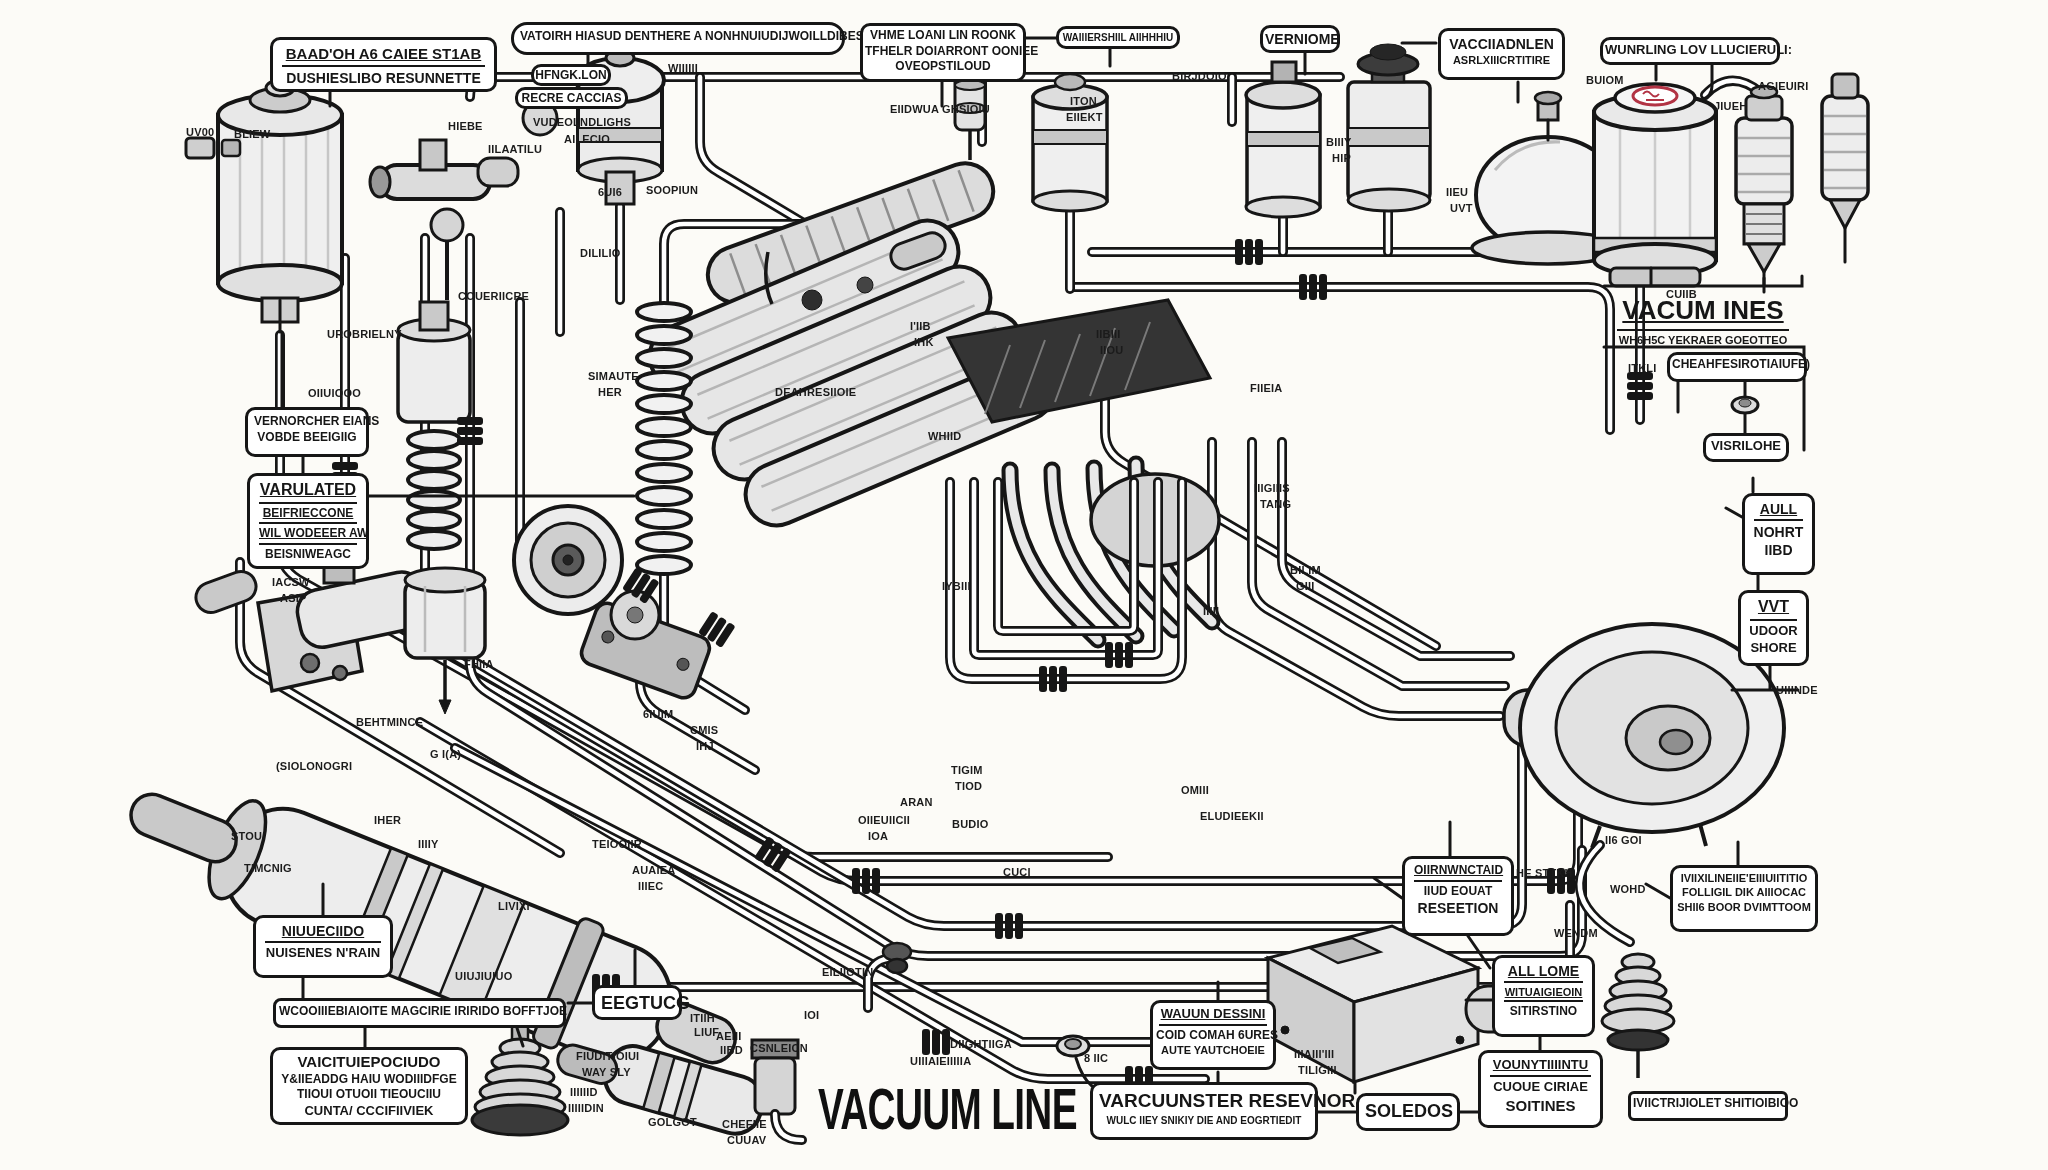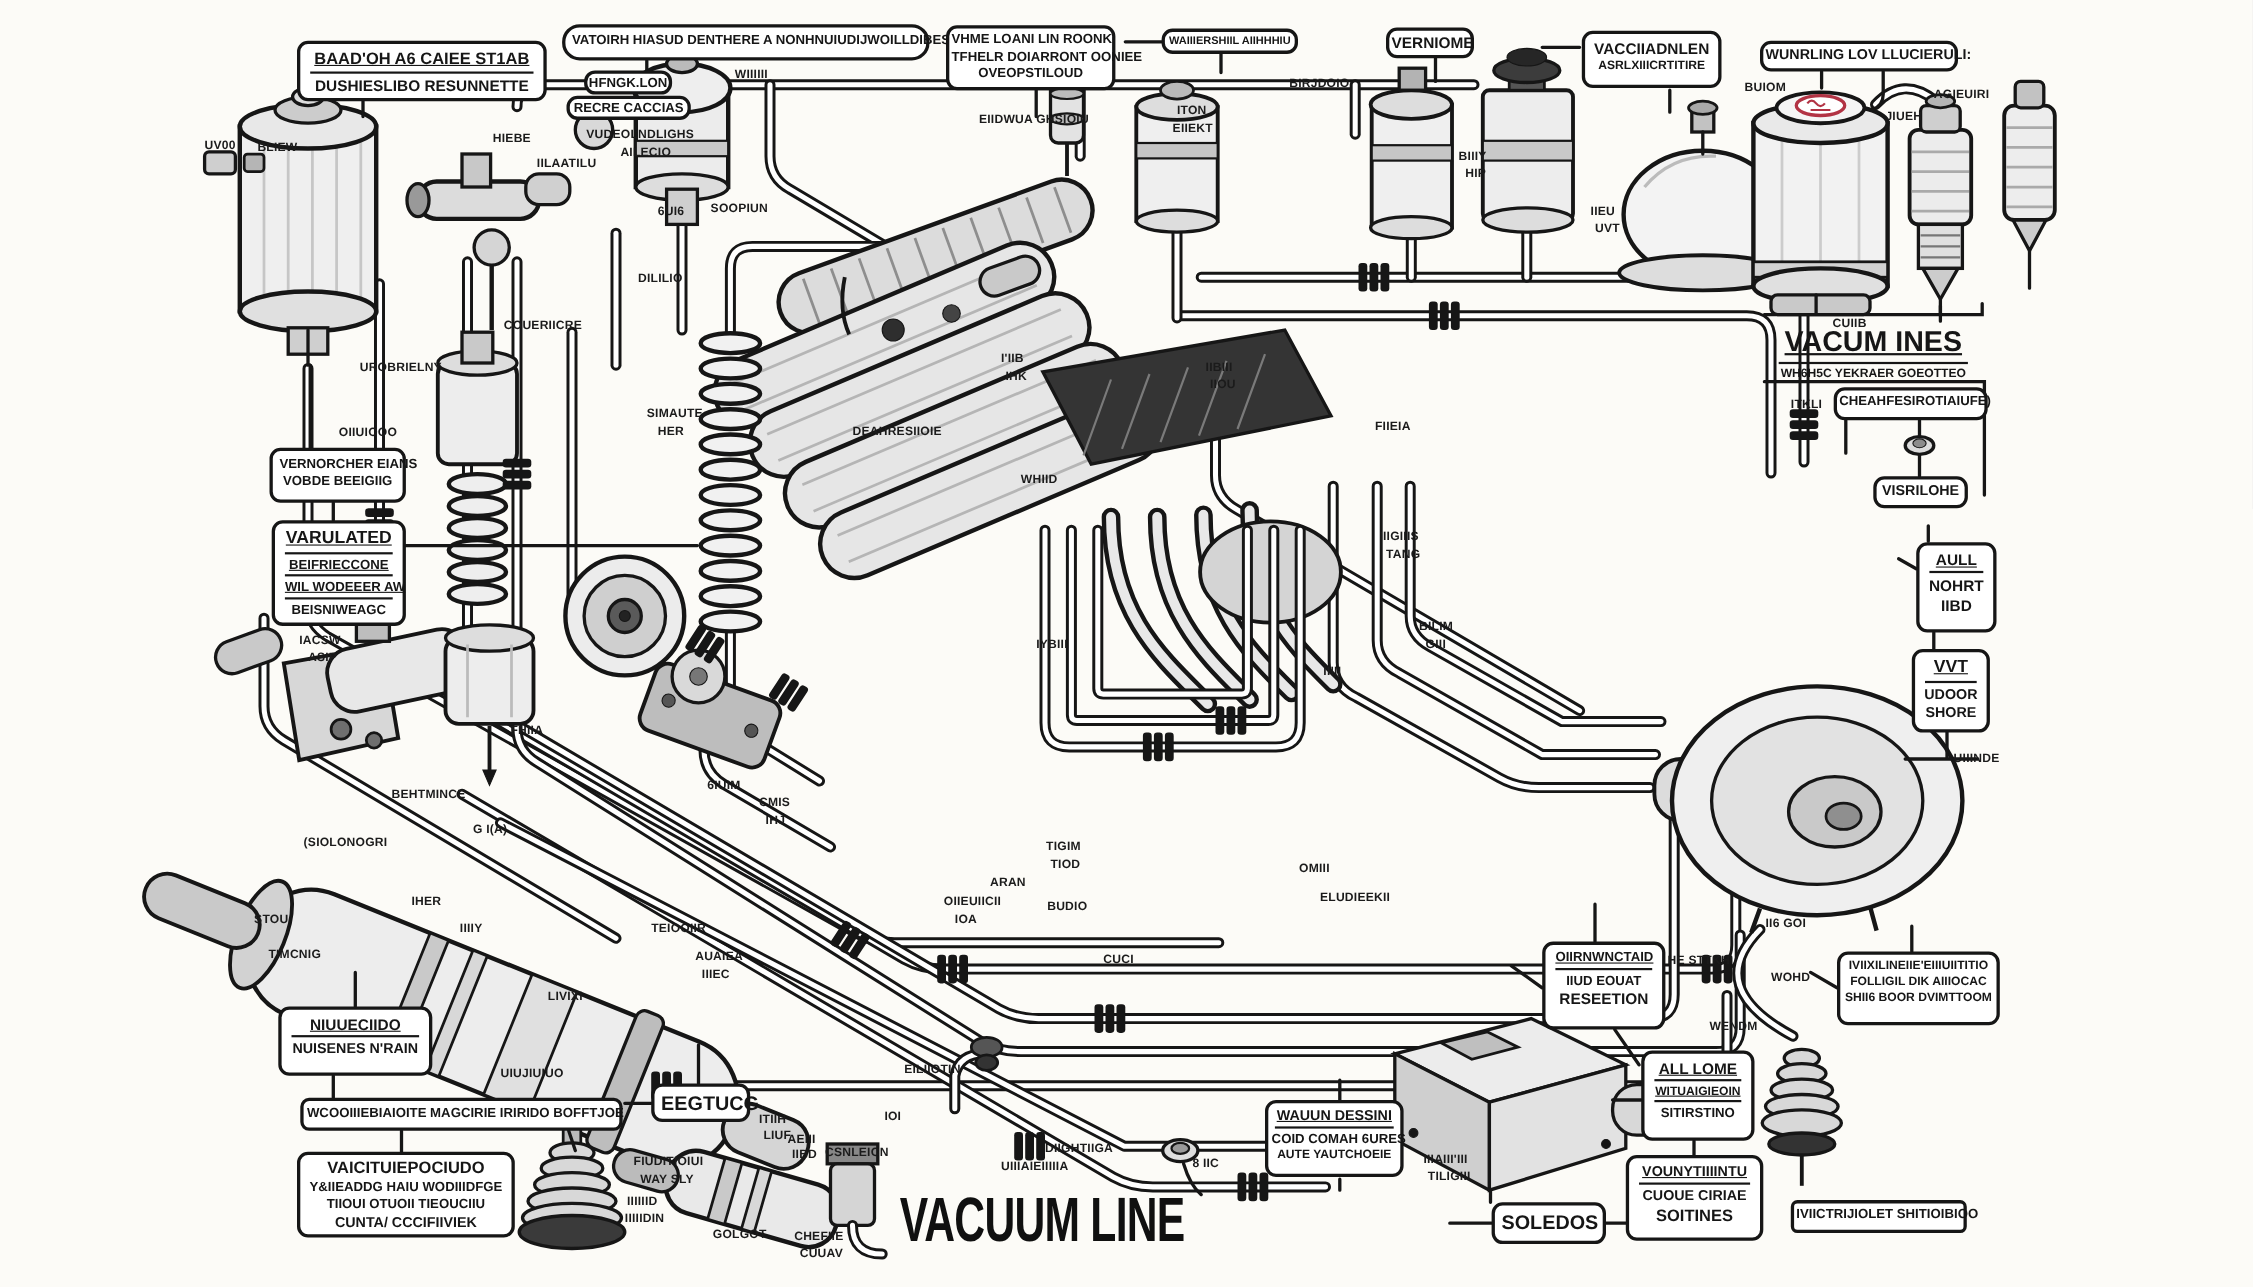--- a/index.html
+++ b/index.html
@@ -568,21 +568,21 @@
 </div>
 <div class="lb" style="left:511px;top:22px;width:334px;height:33px;border-radius:16px">
   <div class="ln fs12">VATOIRH HIASUD DENTHERE A NONHNUIUDIJWOILLDIBES</div>
 </div>
 <div class="lb" style="left:531px;top:64px;width:80px;height:22px;padding:1px;border-width:3px">
   <div class="ln fs12">HFNGK.LON</div>
 </div>
 <div class="lb" style="left:515px;top:87px;width:113px;height:22px;padding:1px;border-width:3px">
   <div class="ln fs12">RECRE CACCIAS</div>
 </div>
-<div class="lb" style="left:860px;top:23px;width:154px;height:59px;padding:2px">
+<div class="lb" style="left:860px;top:23px;width:166px;height:59px;padding:2px">
   <div class="ln fs12">VHME LOANI LIN ROONK</div>
   <div class="ln fs12">TFHELR DOIARRONT OONIEE</div>
   <div class="ln fs12">OVEOPSTILOUD</div>
 </div>
 <div class="lb" style="left:1056px;top:26px;width:124px;height:23px;padding:2px;border-width:3px">
   <div class="ln fs10">WAIIIERSHIIL AIIHHHIU</div>
 </div>
 <div class="lb" style="left:1260px;top:25px;width:80px;height:28px;padding:2px">
   <div class="ln fs14">VERNIOME</div>
 </div>
@@ -636,20 +636,24 @@
   <div class="ln fs12">TIIOUI OTUOII TIEOUCIIU</div>
   <div class="ln fs13">CUNTA/ CCCIFIIVIEK</div>
 </div>
 <div class="lb" style="left:592px;top:985px;width:90px;height:35px">
   <div class="ln fs18">EEGTUCG</div>
 </div>
 <div class="lb" style="left:1150px;top:1000px;width:126px;height:70px;padding:3px">
   <div class="ln rule fs13">WAUUN DESSINI</div>
   <div class="ln fs12">COID COMAH 6URES</div>
   <div class="ln fs11">AUTE YAUTCHOEIE</div>
+</div>
+<div class="lb" style="left:1090px;top:1082px;width:228px;height:58px">
+  <div class="ln fs19">VARCUUNSTER RESEVNOR</div>
+  <div class="ln fs10">WULC IIEY SNIKIY DIE AND EOGRTIEDIT</div>
 </div>
 <div class="lb" style="left:1356px;top:1093px;width:104px;height:38px">
   <div class="ln fs18">SOLEDOS</div>
 </div>
 <div class="lb" style="left:1402px;top:856px;width:112px;height:80px">
   <div class="ln rule fs12">OIIRNWNCTAID</div>
   <div class="ln fs12">IIUD EOUAT</div>
   <div class="ln fs14">RESEETION</div>
 </div>
 <div class="lb" style="left:1492px;top:955px;width:103px;height:82px">

